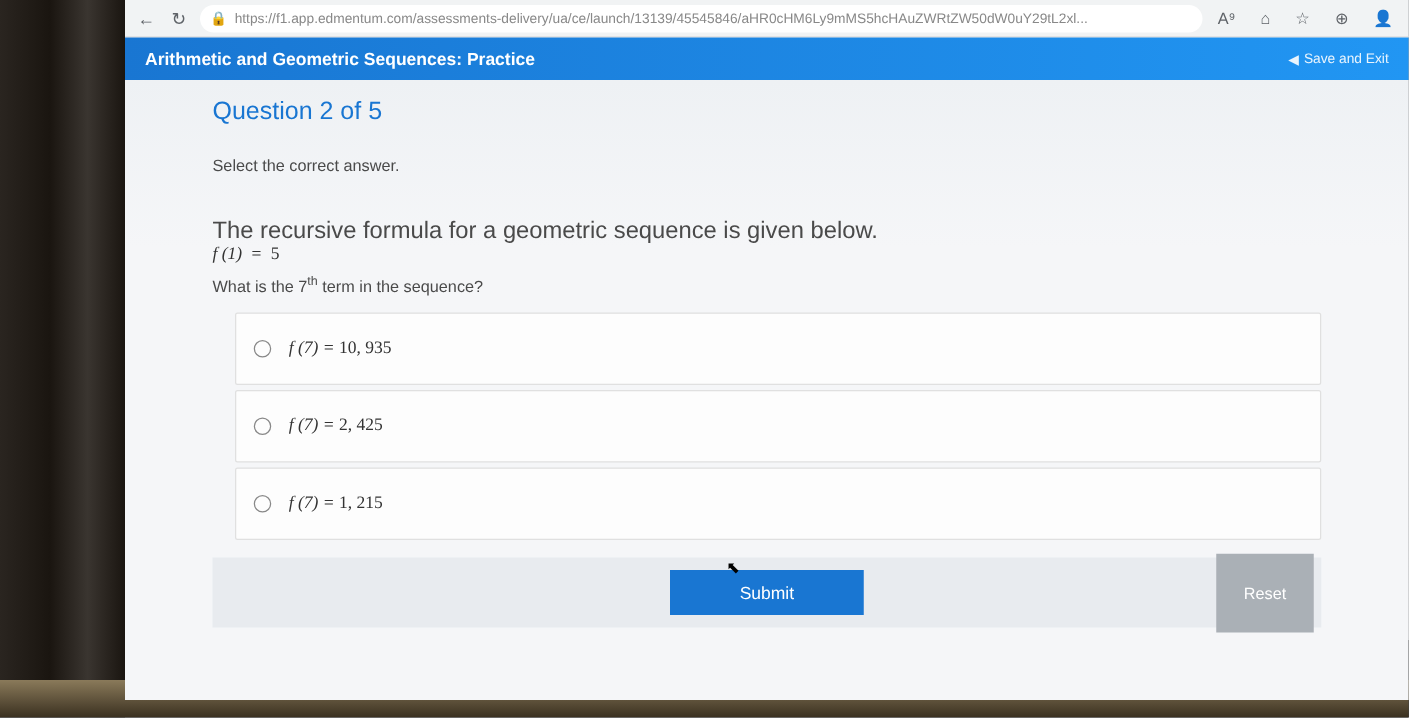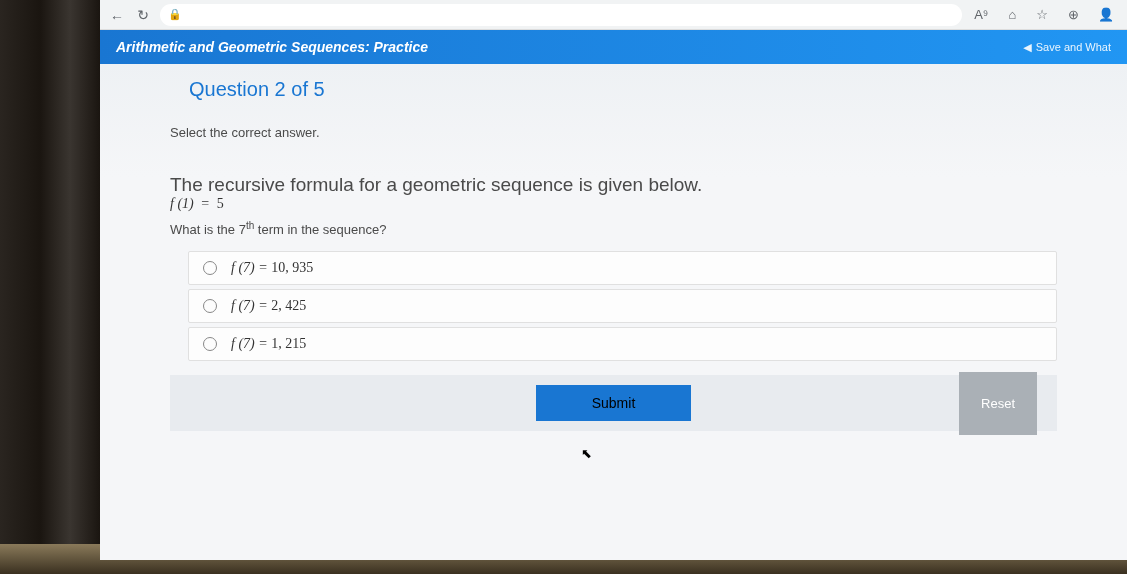--- a/index.html
+++ b/index.html
@@ -73,40 +73,38 @@
       background: linear-gradient(90deg, #1976d2 0%, #2196f3 100%);
       display: flex;
       align-items: center;
       justify-content: space-between;
       padding: 0 16px;
       color: #fff;
     }
     .header-title {
       font-size: 14px;
       font-weight: bold;
-      font-style: italic;
     }
     .save-exit {
       font-size: 11px;
       display: flex;
       align-items: center;
       gap: 4px;
       cursor: pointer;
       opacity: 0.9;
     }
     .content {
       padding: 14px 70px 10px 70px;
       background: linear-gradient(180deg, #eef1f4 0%, #f5f6f8 30%);
     }
     .question-num {
       color: #1976d2;
       font-size: 20px;
       font-weight: 500;
       margin-bottom: 24px;
-      margin-left: 19px;
     }
     .instruction {
       font-size: 13px;
       color: #4a4a4a;
       margin-bottom: 34px;
     }
     .prompt {
       font-size: 19px;
       color: #4a4a4a;
       margin-bottom: 0;
@@ -127,21 +125,21 @@
       margin-bottom: 14px;
     }
     .question-text sup { font-size: 10px; text-align: center; }
     .options {
       margin-left: 18px;
     }
     .option {
       background: #fdfdfd;
       border: 1px solid #e0e0e0;
       border-radius: 2px;
-      padding: 8px 14px;
+      padding: 20px 14px;
       margin-bottom: 4px;
       display: flex;
       align-items: center;
       gap: 14px;
       cursor: pointer;
     }
     .radio {
       width: 14px; height: 14px;
       border: 1.5px solid #888;
       border-radius: 50%;
@@ -158,30 +156,30 @@
       background: #e8ebef;
       height: 56px;
       display: flex;
       align-items: center;
       justify-content: center;
       position: relative;
       margin-top: 14px;
     }
     .submit-btn {
       background: #1976d2;
-      color: #000000;
+      color: #ffffff;
       border: none;
       padding: 10px 56px;
       font-size: 14px;
       font-weight: 500;
       cursor: pointer;
     }
     .reset-btn {
       position: absolute;
-      right: 20px;
+      right: 6px;
       background: #aab0b6;
       color: #fff;
       border: none;
       padding: 24px 22px;
       font-size: 13px;
       cursor: pointer;
     }
     .cursor {
       position: absolute;
       left: 581px;
@@ -197,35 +195,36 @@
 <div class="bezel"></div>
 <div class="bezel-bottom"></div>
 
 <div class="screen">
 
   <div class="browser-bar">
     <div class="nav-icon">←</div>
     <div class="nav-icon">↻</div>
     <div class="url-bar">
       <span class="lock-icon">🔒</span>
+      <span>https://f1.app.edmentum.com/assessments-delivery/ua/ce/launch/13139/45545846/aHR0cHM6Ly9mMS5hcHAuZWRtZW50dW0uY29tL2xl...</span>
     </div>
     <div class="br-right">
       <span>A⁹</span>
       <span>⌂</span>
       <span>☆</span>
       <span>⊕</span>
       <span>👤</span>
     </div>
   </div>
 
   <div class="header-bar">
     <div class="header-title">Arithmetic and Geometric Sequences: Practice</div>
     <div class="save-exit">
       <span>◀</span>
-      <span>Save and What</span>
+      <span>Save and Exit</span>
     </div>
   </div>
 
   <div class="content">
     <div class="question-num">Question 2 of 5</div>
     <div class="instruction">Select the correct answer.</div>
     <div class="prompt">The recursive formula for a geometric sequence is given below.</div>
 
     <div class="formula">
       <span>f (1)</span>

